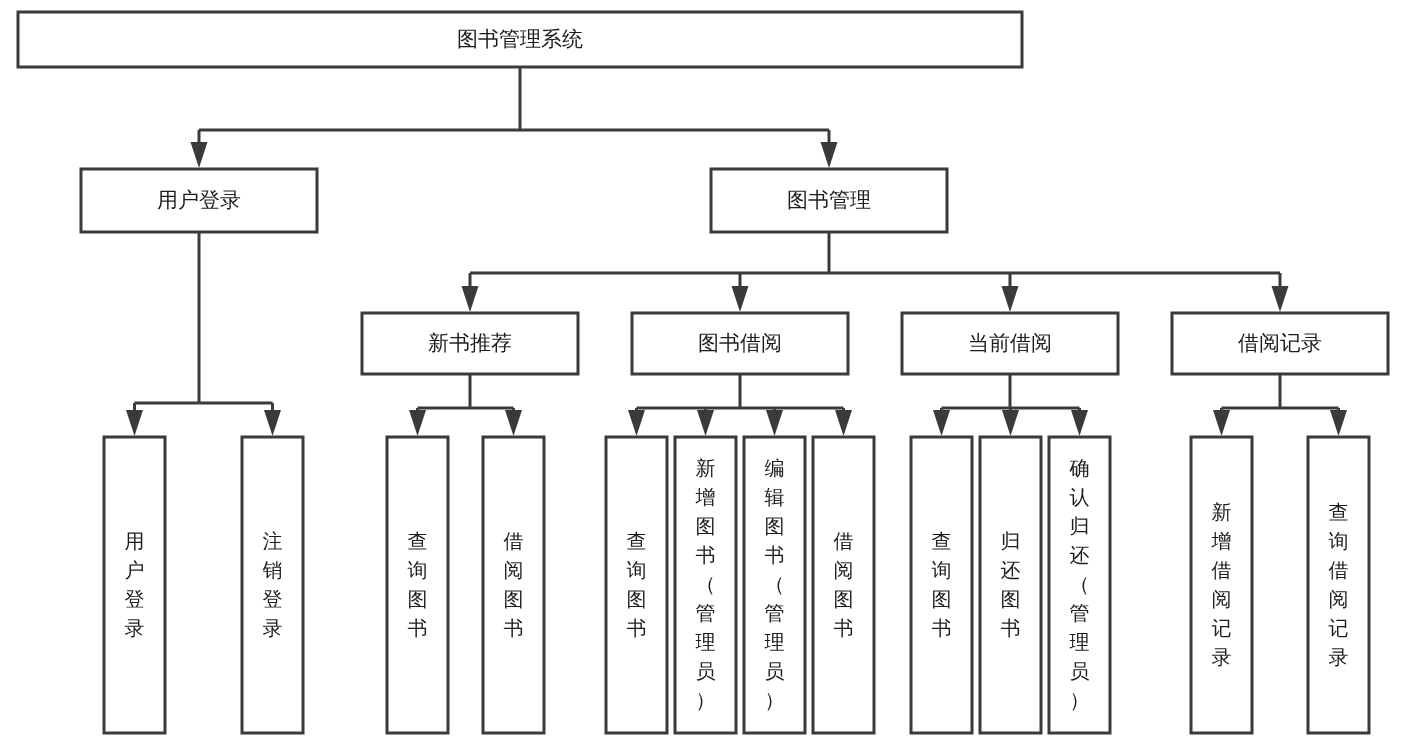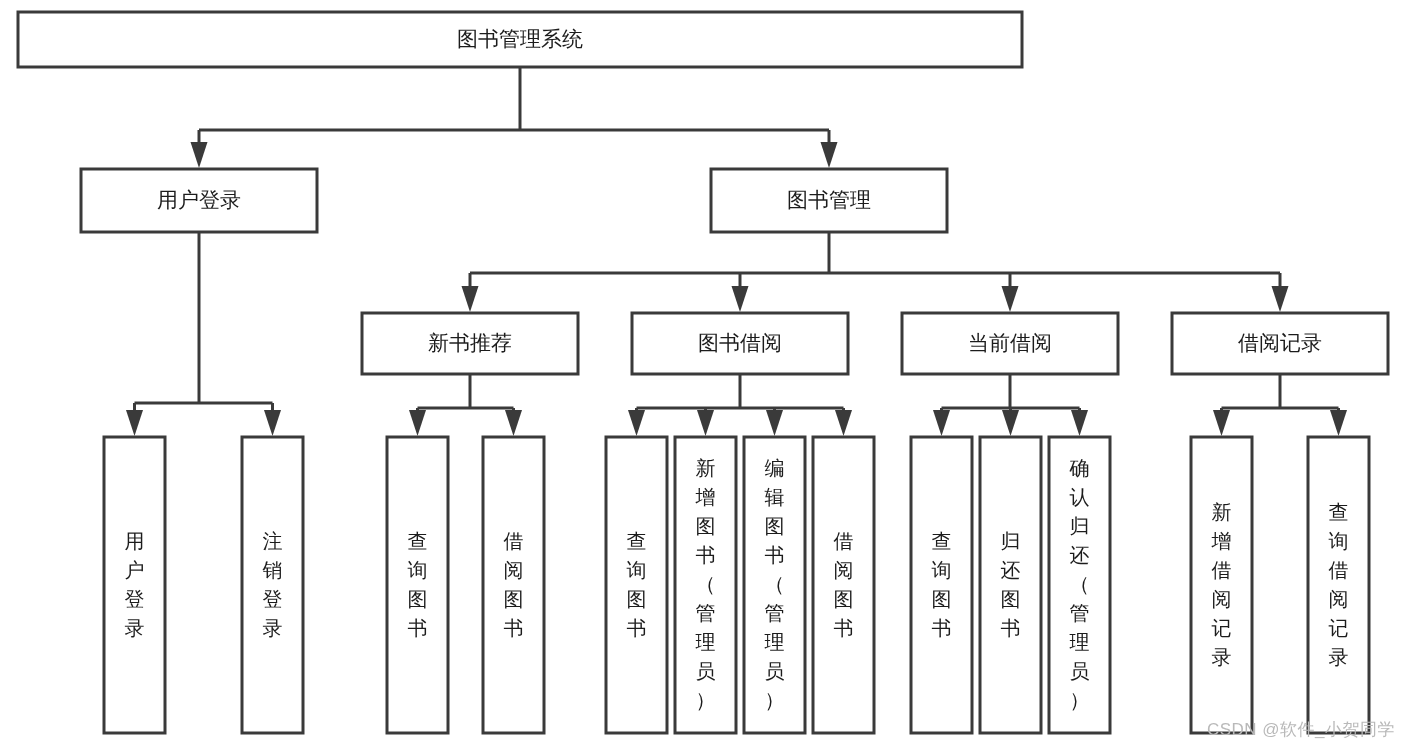--- a/index.html
+++ b/index.html
@@ -208,14 +208,13 @@
         <g>
           <rect class="node-box" x="1191" y="437" width="61" height="296"></rect>
           <text class="node-label vertical-char" x="1221.5" y="513.5"><tspan x="1221.5" dy="0">新</tspan><tspan x="1221.5" dy="29">增</tspan><tspan x="1221.5" dy="29">借</tspan><tspan x="1221.5" dy="29">阅</tspan><tspan x="1221.5" dy="29">记</tspan><tspan x="1221.5" dy="29">录</tspan></text>
         </g>
         <g>
           <rect class="node-box" x="1308" y="437" width="61" height="296"></rect>
           <text class="node-label vertical-char" x="1338.5" y="513.5"><tspan x="1338.5" dy="0">查</tspan><tspan x="1338.5" dy="29">询</tspan><tspan x="1338.5" dy="29">借</tspan><tspan x="1338.5" dy="29">阅</tspan><tspan x="1338.5" dy="29">记</tspan><tspan x="1338.5" dy="29">录</tspan></text>
         </g>
       </g>
   </svg>
-  <div class="watermark">CSDN @软件_小贺同学</div>
 </div>
 
 </body></html>

